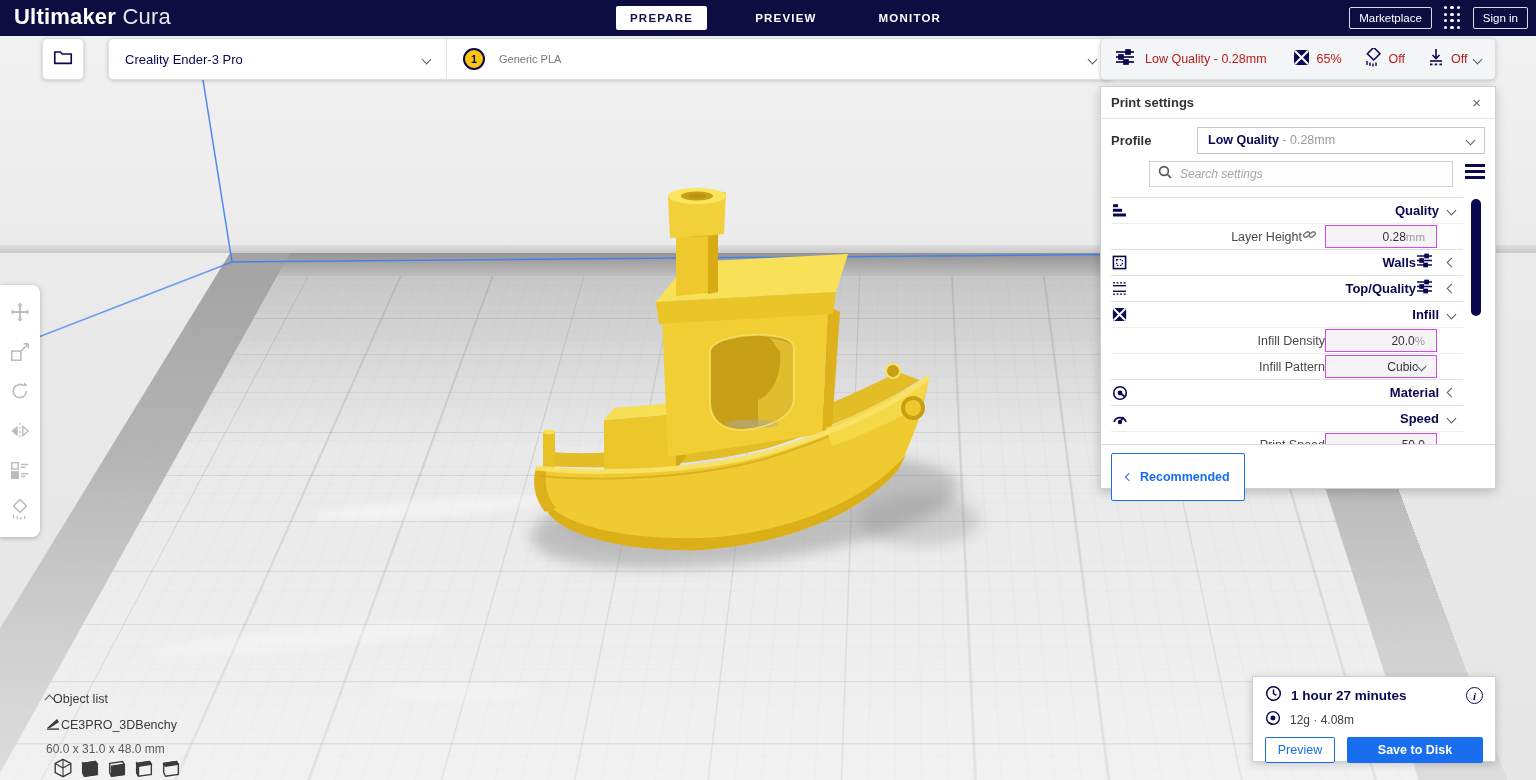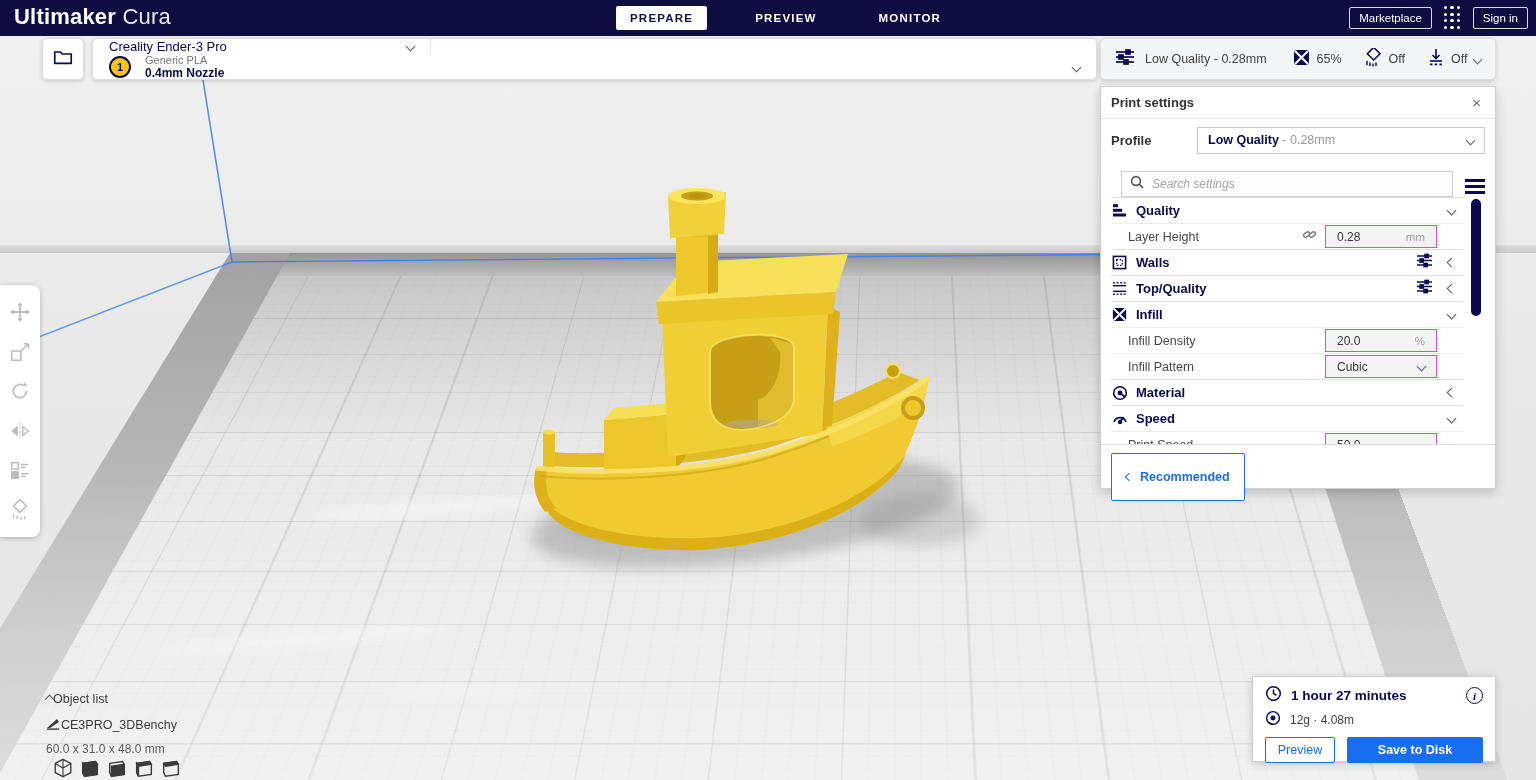--- a/index.html
+++ b/index.html
@@ -40,55 +40,55 @@
 
   
   .left-tools { position:absolute; left:0; top:285px; width:40px; height:252px; background:#fff; border-radius:0 8px 8px 0;
                 box-shadow:0 1px 5px rgba(0,0,0,.25); z-index:10; display:flex; flex-direction:column; align-items:center; justify-content:space-evenly; }
   .ltool { width:24px; height:24px; cursor:pointer; display:flex; align-items:center; justify-content:center; }
 
   
   .card { position:absolute; top:38px; height:42px; background:#fff; border:1px solid #dedede; border-radius:5px;
           box-shadow:0 1px 4px rgba(0,0,0,.18); z-index:20; }
   .folder-card { left:42px; width:42px; display:flex; align-items:center; justify-content:center; cursor:pointer; }
-  .config-card { left:92px; width:1005px; display:flex;flex-direction:column; }
+  .config-card { left:108px; width:1005px; display:flex; }
   .printer-sec { width:338px; display:flex; align-items:center; padding:0 16px; border-right:1px solid #e3e3e3; cursor:pointer; }
   .printer-name { font-size:13px; color:#0a0850; flex:1; }
   .material-sec { flex:1; display:flex; align-items:center; padding:0 16px; cursor:pointer; }
   .ext-badge { width:22px; height:22px; border-radius:50%; background:#fdc511; border:2px solid #0a0850; color:#0a0850;
                font-size:11px; font-weight:700; display:flex; align-items:center; justify-content:center; margin-right:14px; }
   .mat-lines { flex:1; }
   .mat-top { font-size:11px; color:#777; }
   .mat-bot { font-size:12px; font-weight:700; color:#0a0850; }
   .summary-card { left:1100px; width:396px; background:#f4f5f6; display:flex; align-items:center; padding:0 14px; cursor:pointer; }
-  .sum-txt { font-size:12.5px; color:#404040; }
+  .sum-txt { font-size:12.5px; color:#b91c1c; }
   .sum-gap { margin-left:14px; }
   .chev { width:7px; height:7px; border-right:1.6px solid #5a5a6e; border-bottom:1.6px solid #5a5a6e; display:inline-block; }
   .chev.down { transform:rotate(45deg); }
   .chev.left { transform:rotate(135deg); }
   .chev.up { transform:rotate(225deg); }
 
   
   .panel { position:absolute; left:1100px; top:86px; width:396px; height:403px; background:#fff; border:1px solid #cfcfcf;
            box-shadow:0 3px 10px rgba(0,0,0,.2); z-index:25; }
   .panel-head { height:32px; border-bottom:1px solid #e4e4e4; display:flex; align-items:center; padding:0 10px; }
   .panel-title { font-size:13px; color:#333; font-weight:600; flex:1; }
   .panel-close { font-size:15px; color:#666; cursor:pointer; padding:0 4px; }
   .profile-row { height:42px; display:flex; align-items:center; padding:0 10px; }
   .profile-label { font-size:13px; color:#333; font-weight:600; width:86px; }
   .profile-combo { flex:1; height:27px; border:1px solid #c8c8c8; background:#fff; display:flex; align-items:center; padding:0 10px; cursor:pointer; }
   .profile-val { font-size:12.5px; font-weight:700; color:#0a0850; }
   .profile-suf { font-size:12.5px; color:#9a9a9a; white-space:pre; flex:1; }
-  .search-row { height:36px; display:flex; align-items:flex-end; padding:0 10px 0 20px; }
+  .search-row { height:36px; display:flex; align-items:flex-start; padding:0 10px 0 20px;margin-left:28px; }
   .search-box { flex:1; height:26px; border:1px solid #cfcfcf; background:#fdfdfd; display:flex; align-items:center; padding:0 8px; }
   .search-box input { border:none; outline:none; background:transparent; font-size:12px; font-style:italic; color:#555; flex:1; font-family:inherit; }
   .search-box input::placeholder { color:#a5a5a5; }
   .burger { width:20px; margin-left:12px; cursor:pointer; }
   .burger i { display:block; height:3px; background:#0a0850; margin:3px 0; }
-  .slist { position:absolute; left:10px; top:110px; width:352px; height:247px; overflow:hidden; }
+  .slist { position:absolute; left:10px; top:110px; width:352px; height:247px; overflow:hidden;text-align:right; }
   .srow { height:26px; display:flex; align-items:center; border-top:1px solid #ececec; }
   .srow:first-child { border-top:none; }
   .srow.cat { border-top:1px solid #dfdfdf; }
   .cat-icon { width:17px; height:17px; margin-right:8px; display:flex; align-items:center; justify-content:center; }
   .cat-label { font-size:13px; font-weight:700; color:#0a0850; flex:1; }
   .set-label { font-size:12.5px; color:#484848; flex:1; padding-left:17px; }
   .valbox { width:112px; height:23px; background:#f4f4f4; border:1px solid #d946ef; display:flex; align-items:center; padding:0 11px; margin-right:2px; }
   .valbox .v { font-size:12px; color:#333; flex:1; }
   .valbox .u { font-size:11.5px; color:#9a9a9a; }
   .row-end { width:24px; display:flex; justify-content:center; }
@@ -246,21 +246,20 @@
 
   <div class="card config-card">
     <div class="printer-sec">
       <span class="printer-name">Creality Ender-3 Pro</span>
       <span class="chev down"></span>
     </div>
     <div class="material-sec">
       <span class="ext-badge">1</span>
       <span class="mat-lines">
         <span class="mat-top" style="display:block">Generic PLA</span>
-        <span class="mat-bot" style="display:block">0.4mm Nozzle</span>
       </span>
       <span class="chev down"></span>
     </div>
   </div>
 
   <div class="card summary-card">
     <span style="margin-right:10px">
       <svg width="20" height="18" viewBox="0 0 20 18" stroke="#0a0850" stroke-width="1.7">
         <line x1="1" y1="4" x2="19" y2="4"></line>
           <rect x="11" y="2" width="4" height="4" fill="#0a0850"></rect>

